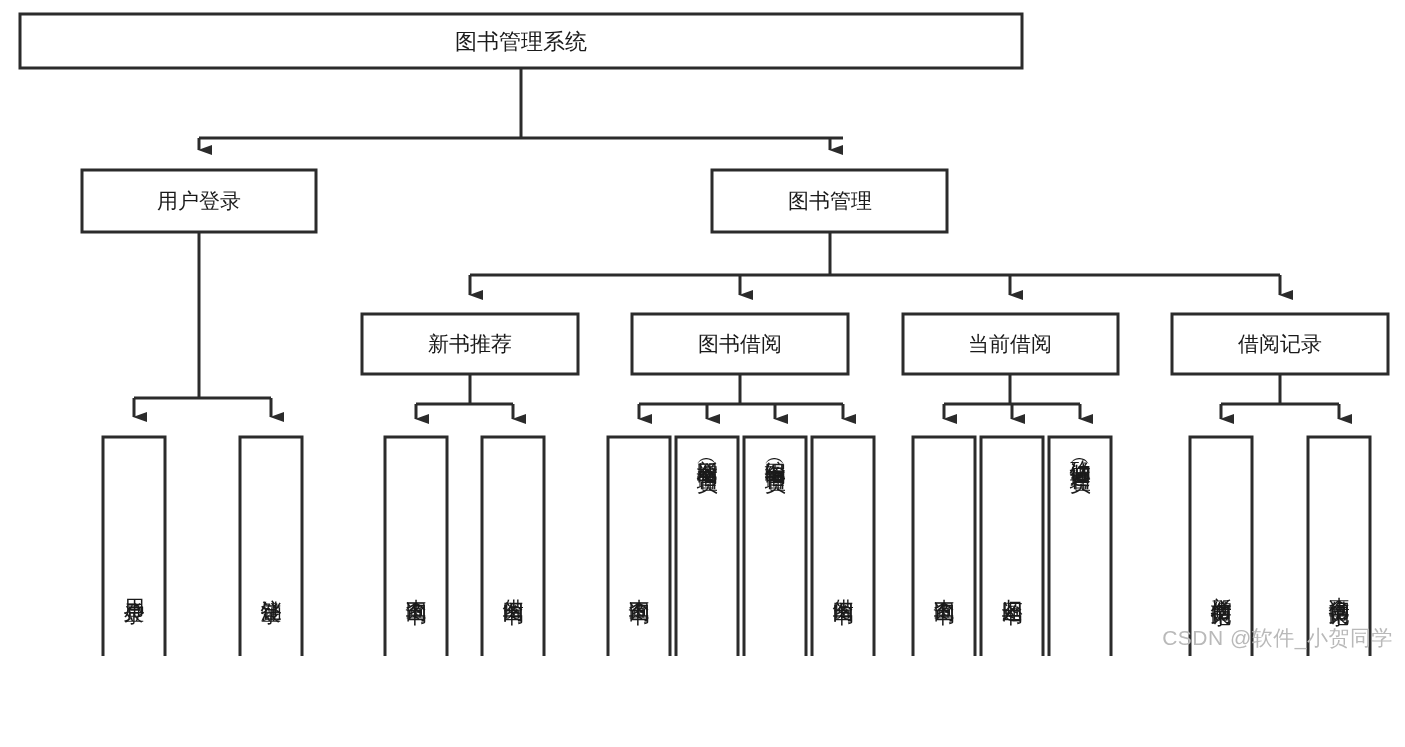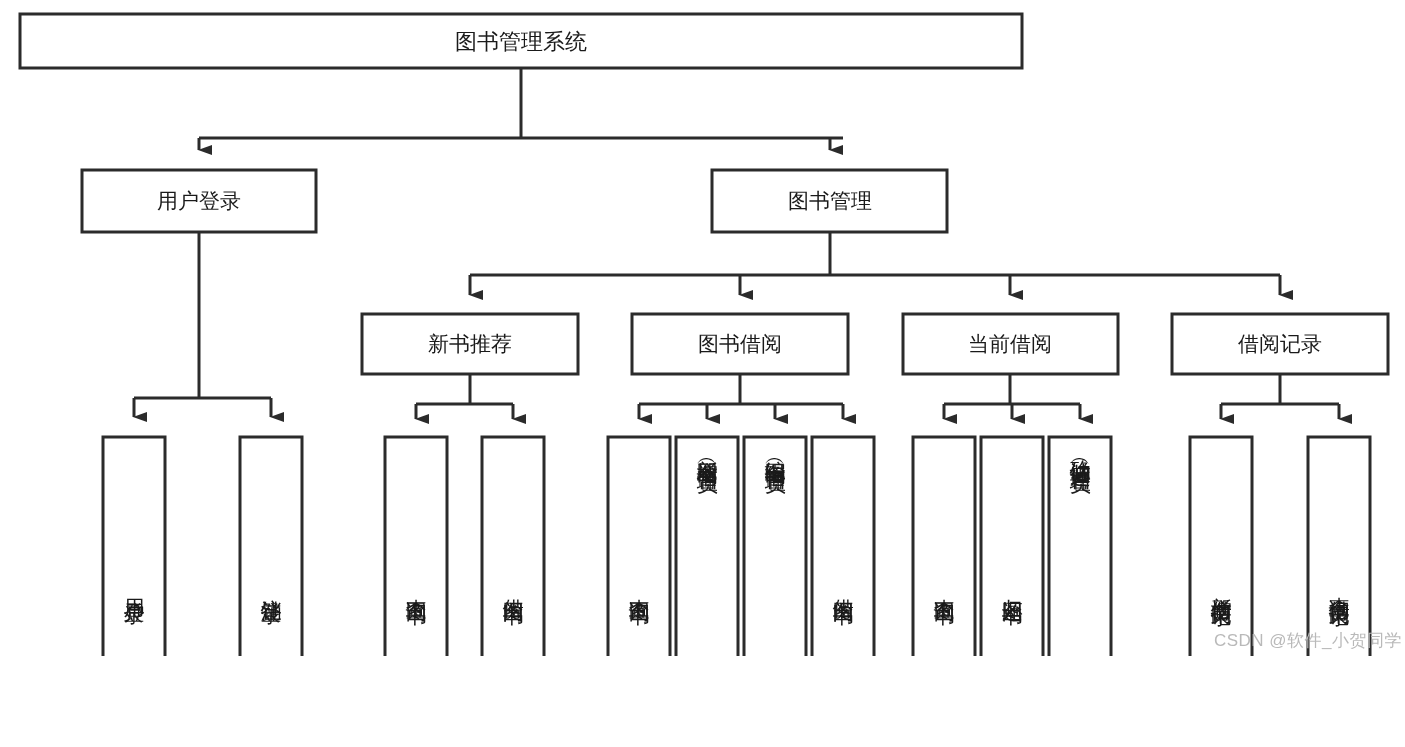--- a/index.html
+++ b/index.html
@@ -67,24 +67,24 @@
     text-orientation: upright;
     font-family: "Liberation Sans", "DejaVu Sans", sans-serif;
     font-size: 21px;
     line-height: 1.06;
     letter-spacing: 2px;
     color: #1a1a1a;
     white-space: nowrap;
   }
   .watermark {
     position: absolute;
-    right: 3px;
+    right: 12px;
     bottom: 4px;
     font-family: "Liberation Sans", "DejaVu Sans", sans-serif;
-    font-size: 17px;
+    font-size: 21px;
     color: #b9b9b9;
     letter-spacing: 0.5px;
     white-space: nowrap;
     text-align: right;
   }
 </style>
 </head>
 <body>
 
 <div id="diagram-root">

